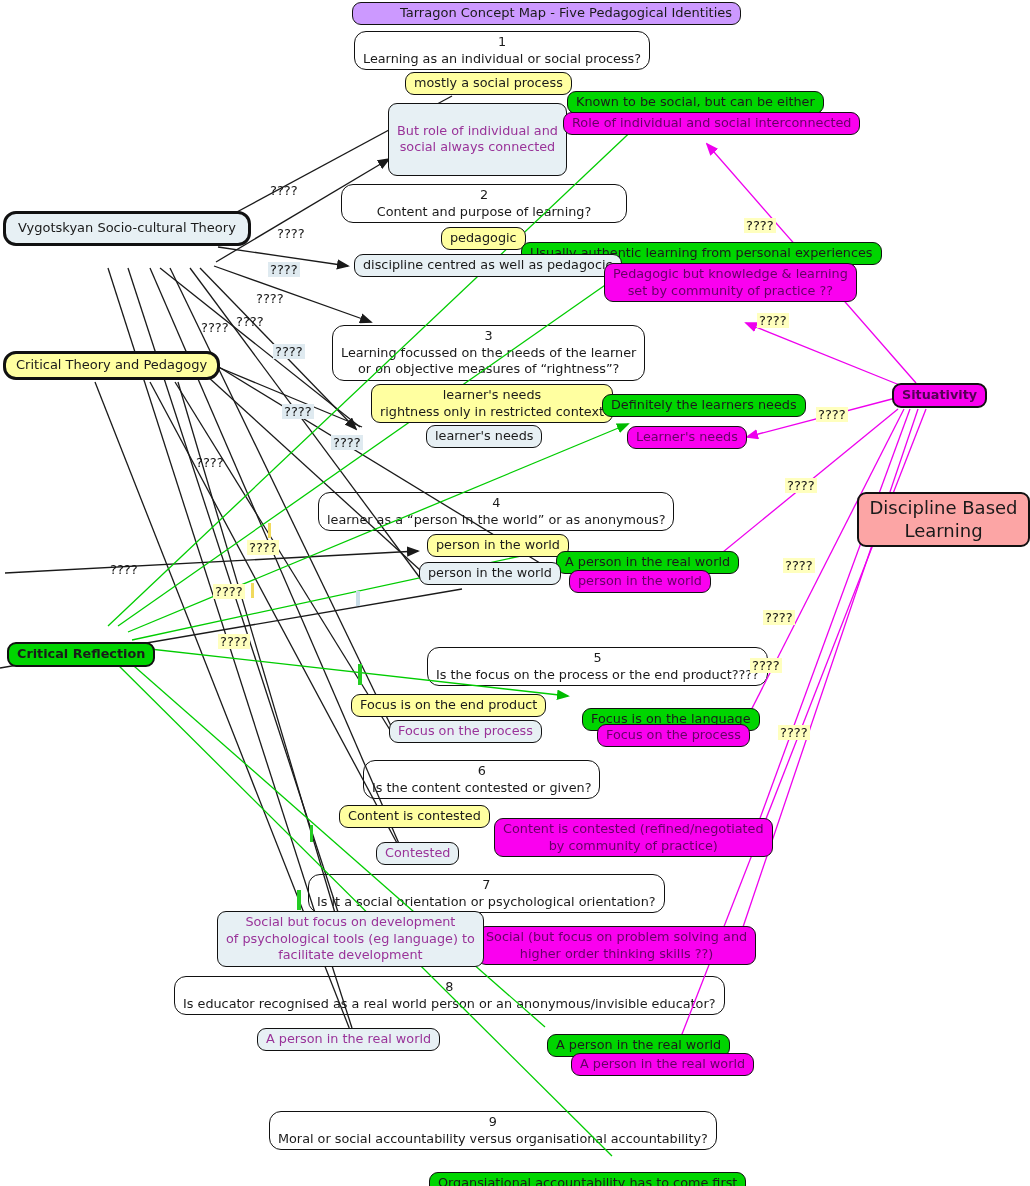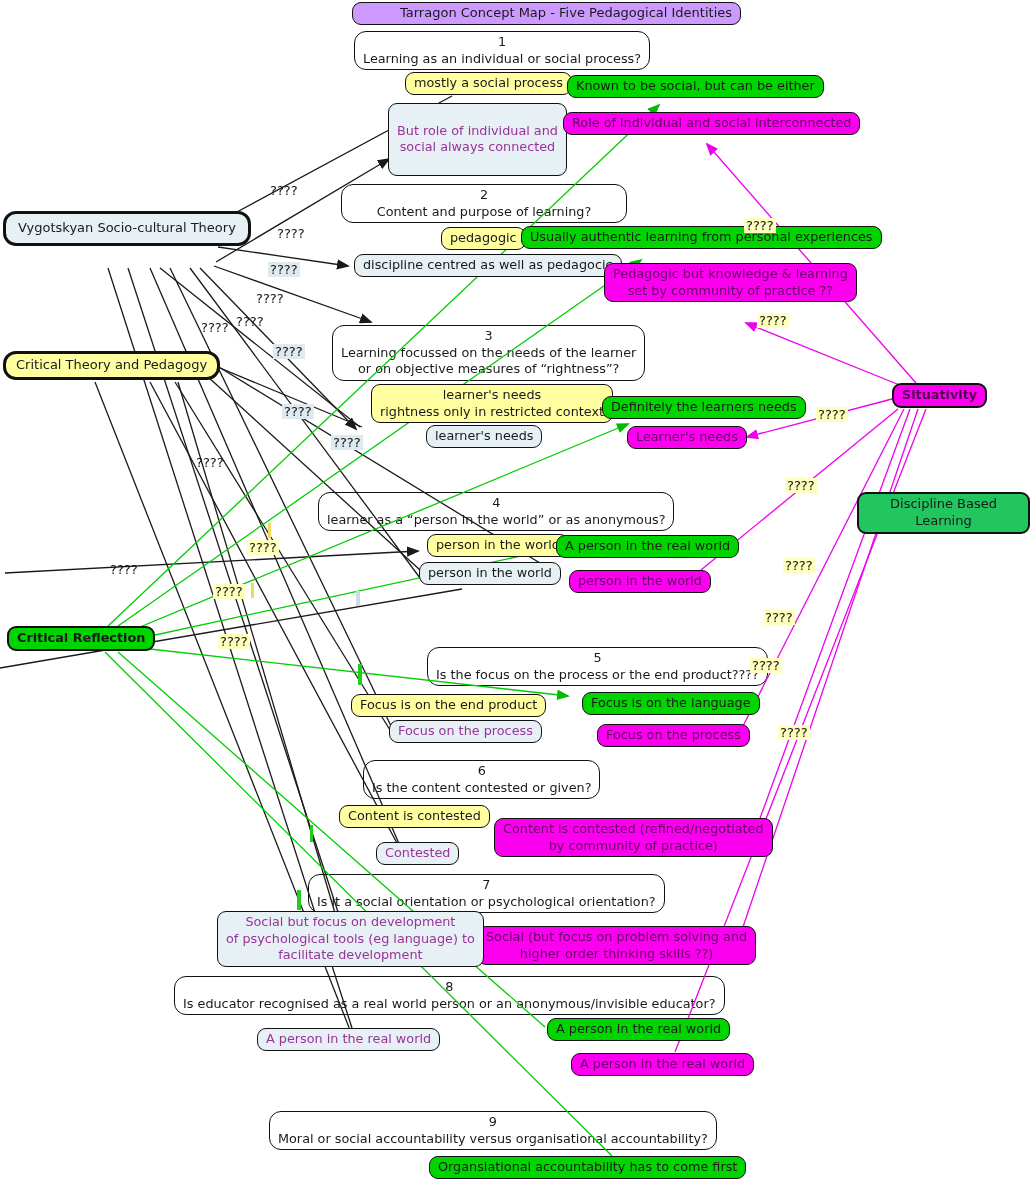--- a/index.html
+++ b/index.html
@@ -4,23 +4,23 @@
 <style>
   html,body{margin:0;padding:0;background:#fff;}
   .cmap{position:relative;width:1030px;height:1186px;background:#fff;
         font-family:"DejaVu Sans","Liberation Sans",sans-serif;overflow:hidden;}
   .node{position:absolute;box-sizing:border-box;border:1.3px solid #111;border-radius:9px;
         padding:2px 8px;font-size:12.8px;line-height:1.3;text-align:center;
         white-space:pre-line;color:#1a1a1a;background:#fff;z-index:3;}
   .q{border-radius:12px;z-index:1;}
   .yellow{background:#ffffa0;}
   .grey{background:#e7f0f4;}
-  .green{background:#00d500;}
+  .green{background:#00d500;margin-top:16px;}
   .magenta{background:#fa00ef;color:#660066;}
-  .orange{background:#22c55e;border-width:2px;font-size:13px;}
+  .orange{background:#fca5a5;border-width:2px;font-size:18px;}
   .titlebox{background:#cc99ff;border-width:1.6px;font-size:13px;padding-left:47px;}
   .thick{border-width:3px;border-radius:13px;padding:6px 12px;font-size:13px;}
   .b2{border-width:2px;font-weight:bold;}
   .purpletext{color:#993399;}
   .lbl{position:absolute;font-size:13px;color:#111;z-index:4;white-space:nowrap;}
   .lbl.ybg{background:#ffffbe;padding:0 2px;}
   .lbl.gbg{background:#dfeaf0;padding:0 2px;}
   .tick{position:absolute;z-index:4;}
   svg.lines{position:absolute;left:0;top:0;z-index:2;}
 </style>
@@ -107,21 +107,21 @@
   <div class="node green" style="left:521px;top:226px">Usually authentic learning from personal experiences</div>
   <div class="node grey" style="left:354px;top:254px">discipline centred as well as pedagocic</div>
   <div class="node magenta" style="left:604px;top:263px">Pedagogic but knowledge &amp; learning
 set by community of practice  ??</div>
 
   <div class="node q" style="left:332px;top:325px;min-width:296px">3
 Learning focussed on the needs of the learner
 or on objective measures of “rightness”?</div>
   <div class="node yellow" style="left:371px;top:384px">learner's needs
 rightness only in restricted context</div>
-  <div class="node green" style="left:602px;top:396px">Definitely the learners needs</div>
+  <div class="node green" style="left:602px;top:378px">Definitely the learners needs</div>
   <div class="node grey" style="left:426px;top:425px">learner's needs</div>
   <div class="node magenta" style="left:627px;top:426px">Learner's needs</div>
 
   <div class="node q" style="left:318px;top:492px;min-width:333px">4
 learner as a “person in the world” or as anonymous?</div>
   <div class="node yellow" style="left:427px;top:534px">person in the world</div>
   <div class="node green" style="left:556px;top:535px">A person in the real world</div>
   <div class="node grey" style="left:419px;top:562px">person in the world</div>
   <div class="node magenta" style="left:569px;top:570px">person in the world</div>
 

